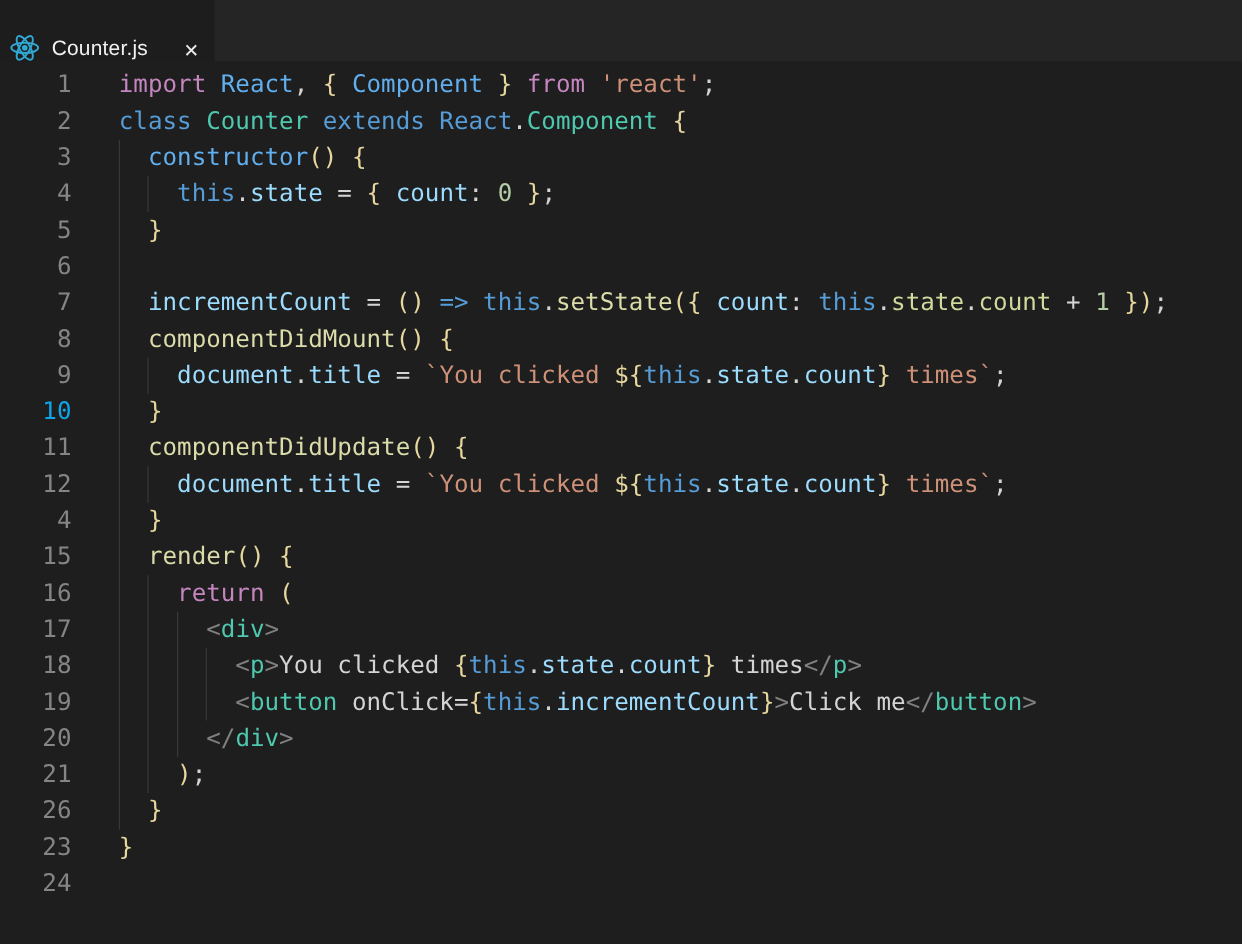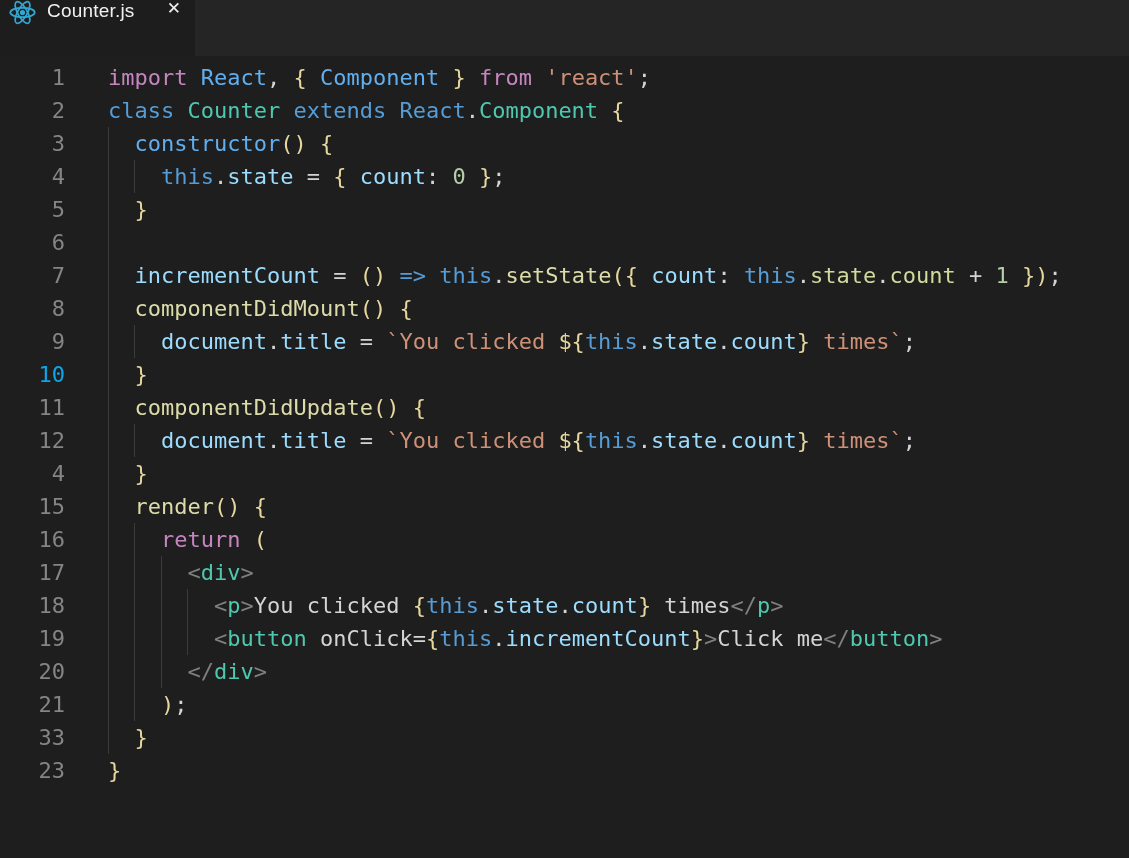--- a/index.html
+++ b/index.html
@@ -1,18 +1,18 @@
 <!DOCTYPE html>
 <html><head>
 <meta charset="utf-8">
 <style>
   html,body{margin:0;padding:0;background:#1e1e1e;width:1129px;height:858px;overflow:hidden}
   *{box-sizing:border-box}
   .tabbar{height:56px;display:flex;align-items:stretch;width:100%}
-  .tab{display:flex;align-items:flex-start;gap:11px;padding:0 14px 0 9px;width:195px;flex:none;cursor:pointer}
+  .tab{display:flex;align-items:flex-end;gap:11px;padding:0 14px 0 9px;width:195px;flex:none;cursor:pointer}
   .tab-title{font:19px "Liberation Sans",sans-serif;letter-spacing:.2px}
   .close{margin-left:auto;font:bold 17px "DejaVu Sans",sans-serif;line-height:1;cursor:pointer}
   .editor{padding-top:5px;font-family:"DejaVu Sans Mono","Liberation Mono",monospace;font-size:22px;line-height:33px;cursor:text}
   .line{display:flex;height:33px;white-space:pre}
   .ln{width:65px;flex:none;text-align:right;user-select:none}
   .code{margin-left:43px;position:relative;white-space:pre}
   .guide{position:absolute;top:0;bottom:0;width:1px}
 </style>
 </head>
 <body>
@@ -47,16 +47,17 @@
       <div class="line"><span class="ln" style="color: rgb(133, 133, 133);">11</span><span class="code"><i class="guide" style="left: 0ch; background: rgb(59, 59, 59);"></i><span style="color: rgb(212, 212, 212);">  </span><span style="color: rgb(220, 220, 170);">componentDidUpdate</span><span style="color: rgb(230, 215, 158);">()</span><span style="color: rgb(212, 212, 212);"> </span><span style="color: rgb(230, 215, 158);">{</span></span></div>
       <div class="line"><span class="ln" style="color: rgb(133, 133, 133);">12</span><span class="code"><i class="guide" style="left: 0ch; background: rgb(59, 59, 59);"></i><i class="guide" style="left: 2ch; background: rgb(59, 59, 59);"></i><span style="color: rgb(212, 212, 212);">    </span><span style="color: rgb(156, 220, 254);">document</span><span style="color: rgb(212, 212, 212);">.</span><span style="color: rgb(156, 220, 254);">title</span><span style="color: rgb(212, 212, 212);"> = </span><span style="color: rgb(206, 145, 120);">`You clicked </span><span style="color: rgb(230, 215, 158);">${</span><span style="color: rgb(86, 156, 214);">this</span><span style="color: rgb(212, 212, 212);">.</span><span style="color: rgb(156, 220, 254);">state</span><span style="color: rgb(212, 212, 212);">.</span><span style="color: rgb(156, 220, 254);">count</span><span style="color: rgb(230, 215, 158);">}</span><span style="color: rgb(206, 145, 120);"> times`</span><span style="color: rgb(212, 212, 212);">;</span></span></div>
       <div class="line"><span class="ln" style="color: rgb(133, 133, 133);">4</span><span class="code"><i class="guide" style="left: 0ch; background: rgb(59, 59, 59);"></i><span style="color: rgb(212, 212, 212);">  </span><span style="color: rgb(230, 215, 158);">}</span></span></div>
       <div class="line"><span class="ln" style="color: rgb(133, 133, 133);">15</span><span class="code"><i class="guide" style="left: 0ch; background: rgb(59, 59, 59);"></i><span style="color: rgb(212, 212, 212);">  </span><span style="color: rgb(220, 220, 170);">render</span><span style="color: rgb(230, 215, 158);">()</span><span style="color: rgb(212, 212, 212);"> </span><span style="color: rgb(230, 215, 158);">{</span></span></div>
       <div class="line"><span class="ln" style="color: rgb(133, 133, 133);">16</span><span class="code"><i class="guide" style="left: 0ch; background: rgb(59, 59, 59);"></i><i class="guide" style="left: 2ch; background: rgb(59, 59, 59);"></i><span style="color: rgb(212, 212, 212);">    </span><span style="color: rgb(197, 134, 192);">return </span><span style="color: rgb(230, 215, 158);">(</span></span></div>
       <div class="line"><span class="ln" style="color: rgb(133, 133, 133);">17</span><span class="code"><i class="guide" style="left: 0ch; background: rgb(59, 59, 59);"></i><i class="guide" style="left: 2ch; background: rgb(59, 59, 59);"></i><i class="guide" style="left: 4ch; background: rgb(59, 59, 59);"></i><span style="color: rgb(212, 212, 212);">      </span><span style="color: rgb(128, 128, 128);">&lt;</span><span style="color: rgb(78, 201, 176);">div</span><span style="color: rgb(128, 128, 128);">&gt;</span></span></div>
       <div class="line"><span class="ln" style="color: rgb(133, 133, 133);">18</span><span class="code"><i class="guide" style="left: 0ch; background: rgb(59, 59, 59);"></i><i class="guide" style="left: 2ch; background: rgb(59, 59, 59);"></i><i class="guide" style="left: 4ch; background: rgb(59, 59, 59);"></i><i class="guide" style="left: 6ch; background: rgb(59, 59, 59);"></i><span style="color: rgb(212, 212, 212);">        </span><span style="color: rgb(128, 128, 128);">&lt;</span><span style="color: rgb(78, 201, 176);">p</span><span style="color: rgb(128, 128, 128);">&gt;</span><span style="color: rgb(212, 212, 212);">You clicked </span><span style="color: rgb(230, 215, 158);">{</span><span style="color: rgb(86, 156, 214);">this</span><span style="color: rgb(212, 212, 212);">.</span><span style="color: rgb(156, 220, 254);">state</span><span style="color: rgb(212, 212, 212);">.</span><span style="color: rgb(156, 220, 254);">count</span><span style="color: rgb(230, 215, 158);">}</span><span style="color: rgb(212, 212, 212);"> times</span><span style="color: rgb(128, 128, 128);">&lt;/</span><span style="color: rgb(78, 201, 176);">p</span><span style="color: rgb(128, 128, 128);">&gt;</span></span></div>
       <div class="line"><span class="ln" style="color: rgb(133, 133, 133);">19</span><span class="code"><i class="guide" style="left: 0ch; background: rgb(59, 59, 59);"></i><i class="guide" style="left: 2ch; background: rgb(59, 59, 59);"></i><i class="guide" style="left: 4ch; background: rgb(59, 59, 59);"></i><i class="guide" style="left: 6ch; background: rgb(59, 59, 59);"></i><span style="color: rgb(212, 212, 212);">        </span><span style="color: rgb(128, 128, 128);">&lt;</span><span style="color: rgb(78, 201, 176);">button</span><span style="color: rgb(212, 212, 212);"> onClick</span><span style="color: rgb(212, 212, 212);">=</span><span style="color: rgb(230, 215, 158);">{</span><span style="color: rgb(86, 156, 214);">this</span><span style="color: rgb(212, 212, 212);">.</span><span style="color: rgb(156, 220, 254);">incrementCount</span><span style="color: rgb(230, 215, 158);">}</span><span style="color: rgb(128, 128, 128);">&gt;</span><span style="color: rgb(212, 212, 212);">Click me</span><span style="color: rgb(128, 128, 128);">&lt;/</span><span style="color: rgb(78, 201, 176);">button</span><span style="color: rgb(128, 128, 128);">&gt;</span></span></div>
       <div class="line"><span class="ln" style="color: rgb(133, 133, 133);">20</span><span class="code"><i class="guide" style="left: 0ch; background: rgb(59, 59, 59);"></i><i class="guide" style="left: 2ch; background: rgb(59, 59, 59);"></i><i class="guide" style="left: 4ch; background: rgb(59, 59, 59);"></i><span style="color: rgb(212, 212, 212);">      </span><span style="color: rgb(128, 128, 128);">&lt;/</span><span style="color: rgb(78, 201, 176);">div</span><span style="color: rgb(128, 128, 128);">&gt;</span></span></div>
       <div class="line"><span class="ln" style="color: rgb(133, 133, 133);">21</span><span class="code"><i class="guide" style="left: 0ch; background: rgb(59, 59, 59);"></i><i class="guide" style="left: 2ch; background: rgb(59, 59, 59);"></i><span style="color: rgb(212, 212, 212);">    </span><span style="color: rgb(230, 215, 158);">)</span><span style="color: rgb(212, 212, 212);">;</span></span></div>
-      <div class="line"><span class="ln" style="color: rgb(133, 133, 133);">33</span><span class="code"><i class="guide" style="left: 0ch; background: rgb(59, 59, 59);"></i><span style="color: rgb(212, 212, 212);">  </span><span style="color: rgb(230, 215, 158);">}</span></span></div>
+      <div class="line"><span class="ln" style="color: rgb(133, 133, 133);">26</span><span class="code"><i class="guide" style="left: 0ch; background: rgb(59, 59, 59);"></i><span style="color: rgb(212, 212, 212);">  </span><span style="color: rgb(230, 215, 158);">}</span></span></div>
       <div class="line"><span class="ln" style="color: rgb(133, 133, 133);">23</span><span class="code"><span style="color: rgb(230, 215, 158);">}</span></span></div>
+      <div class="line"><span class="ln" style="color: rgb(133, 133, 133);">24</span><span class="code"></span></div>
     </div>
 </div>
 
 </body></html>

